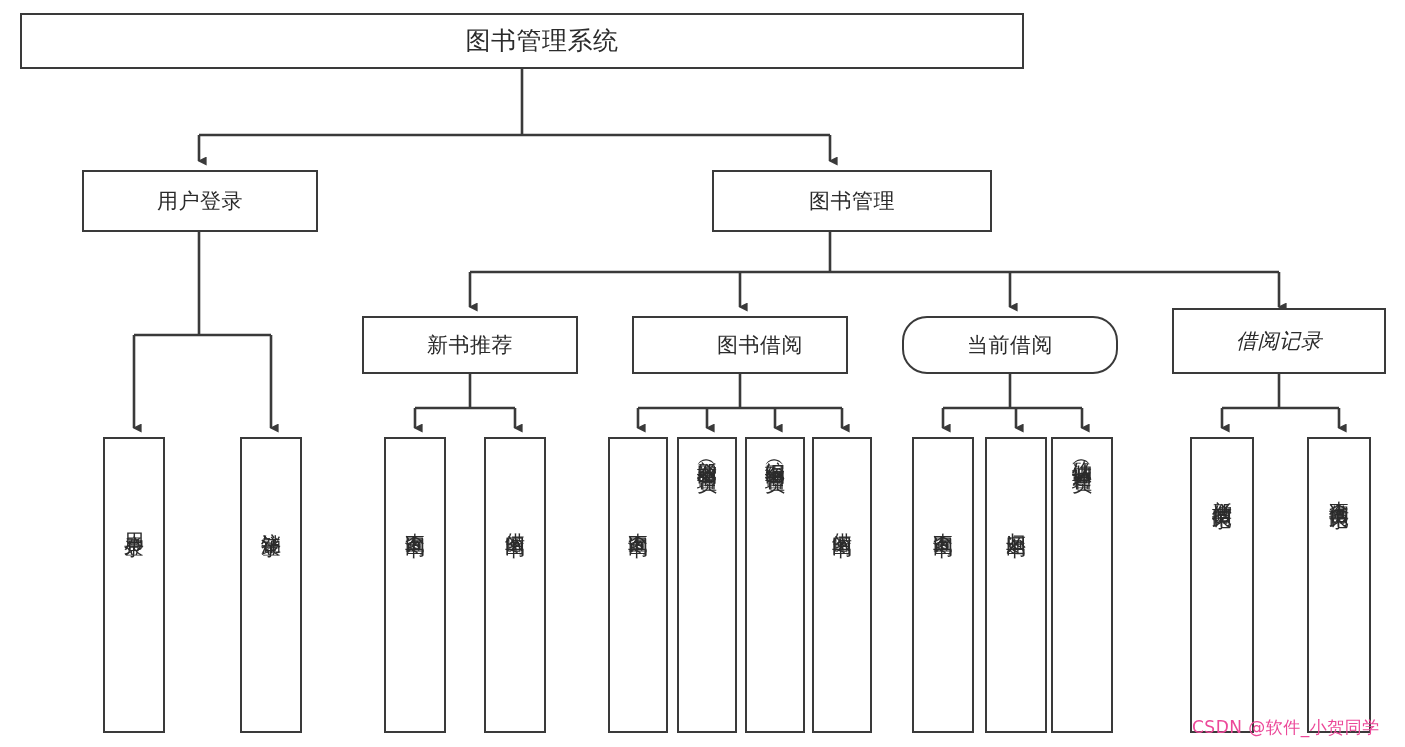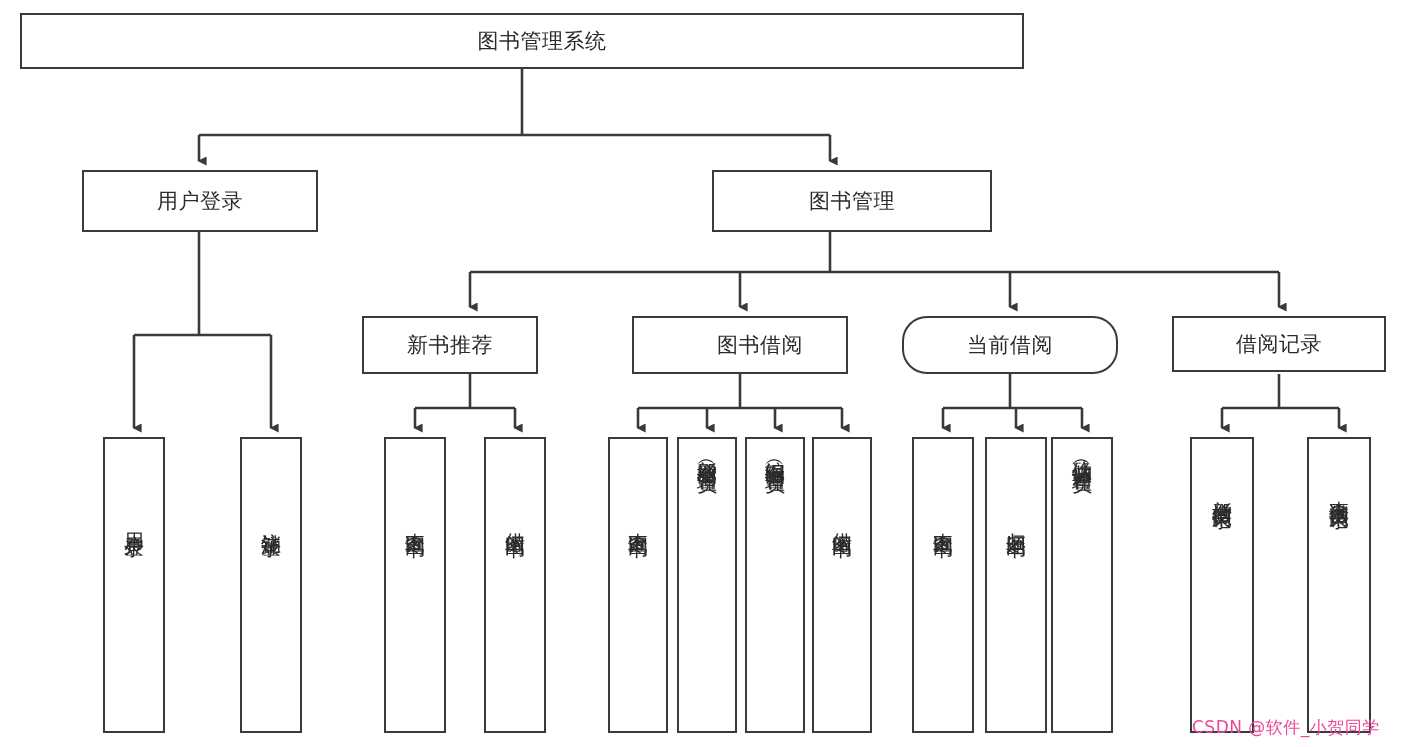--- a/index.html
+++ b/index.html
@@ -39,21 +39,21 @@
     color: #2b2b2b;
     text-align: center;
     line-height: 1.18;
     letter-spacing: 0.5px;
     white-space: pre-wrap;
   }
   .node.horizontal .label {
     font-size: 21px;
   }
   .node.root .label {
-    font-size: 21px;
+    font-size: 25px;
     margin-left: 40px;
   }
   .node.vertical {
     align-items: flex-start;
     justify-content: center;
     padding-top: 6px;
   }
   .node.vertical .label {
     writing-mode: vertical-rl;
     text-orientation: upright;
@@ -129,30 +129,30 @@
     <span class="label">图书管理系统</span>
   </div>
 
   <div id="nodes-layer">
       <div class="node horizontal" style="left: 82px; top: 170px; width: 236px; height: 62px;">
         <span class="label">用户登录</span>
       </div>
       <div class="node horizontal" style="left: 712px; top: 170px; width: 280px; height: 62px;">
         <span class="label">图书管理</span>
       </div>
-      <div class="node horizontal" style="left: 362px; top: 316px; width: 176px; height: 58px;">
+      <div class="node horizontal" style="left: 362px; top: 316px; width: 216px; height: 58px;">
         <span class="label">新书推荐</span>
       </div>
       <div class="node horizontal" style="left: 632px; top: 316px; width: 216px; height: 58px; padding-left: 40px;">
         <span class="label">图书借阅</span>
       </div>
       <div class="node horizontal" style="left: 902px; top: 316px; width: 216px; height: 58px; border-radius: 25px;">
         <span class="label">当前借阅</span>
       </div>
-      <div class="node horizontal" style="left: 1172px; top: 316px; width: 214px; height: 56px;">
+      <div class="node horizontal" style="left: 1172px; top: 308px; width: 214px; height: 66px; font-style: italic;">
         <span class="label">借阅记录</span>
       </div>
       <div class="node vertical mid" style="left: 103px; top: 437px; width: 62px; height: 296px;">
         <span class="label">用户登录</span>
       </div>
       <div class="node vertical mid" style="left: 240px; top: 437px; width: 62px; height: 296px;">
         <span class="label">注销登录</span>
       </div>
       <div class="node vertical mid" style="left: 384px; top: 437px; width: 62px; height: 296px;">
         <span class="label">查询图书</span>

